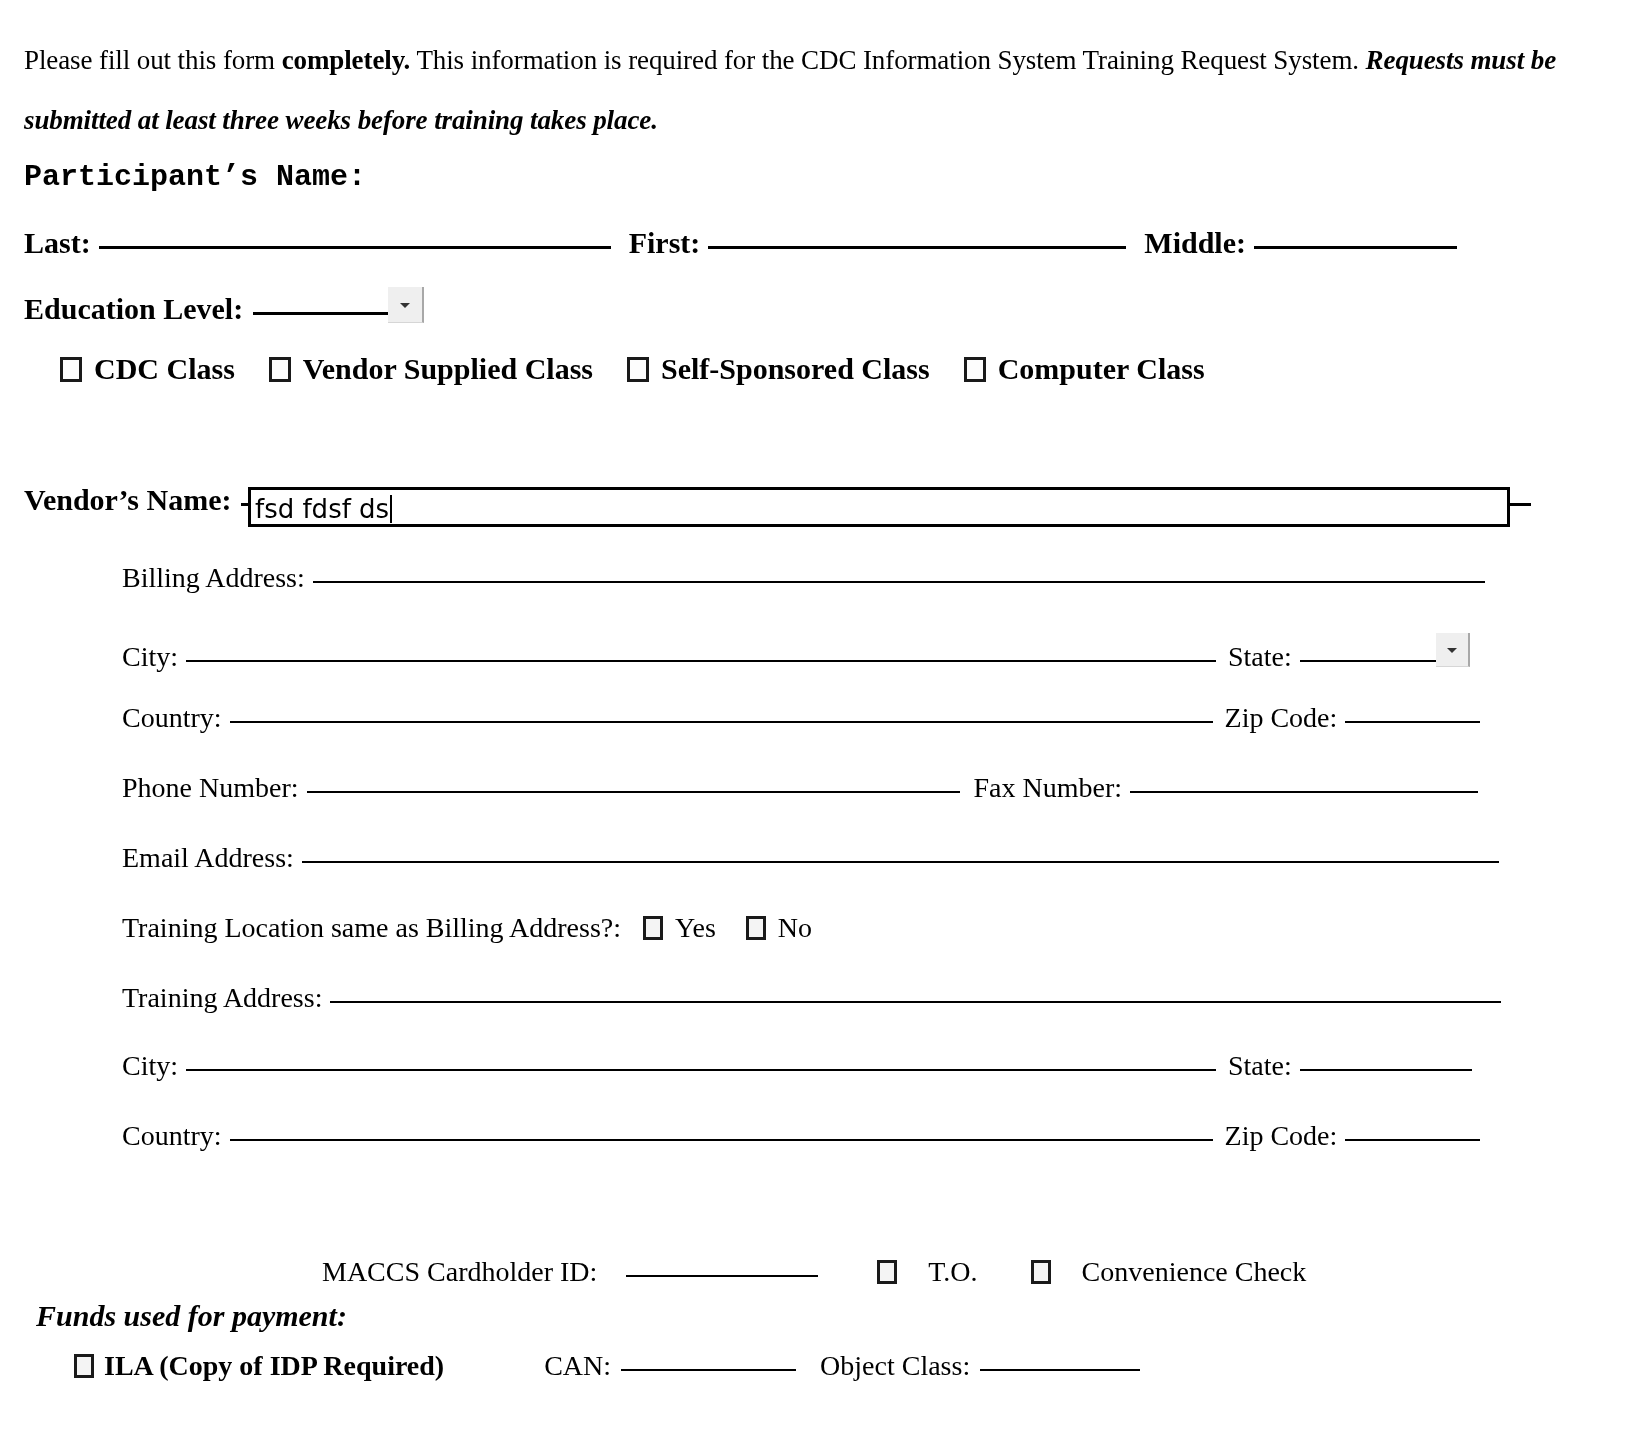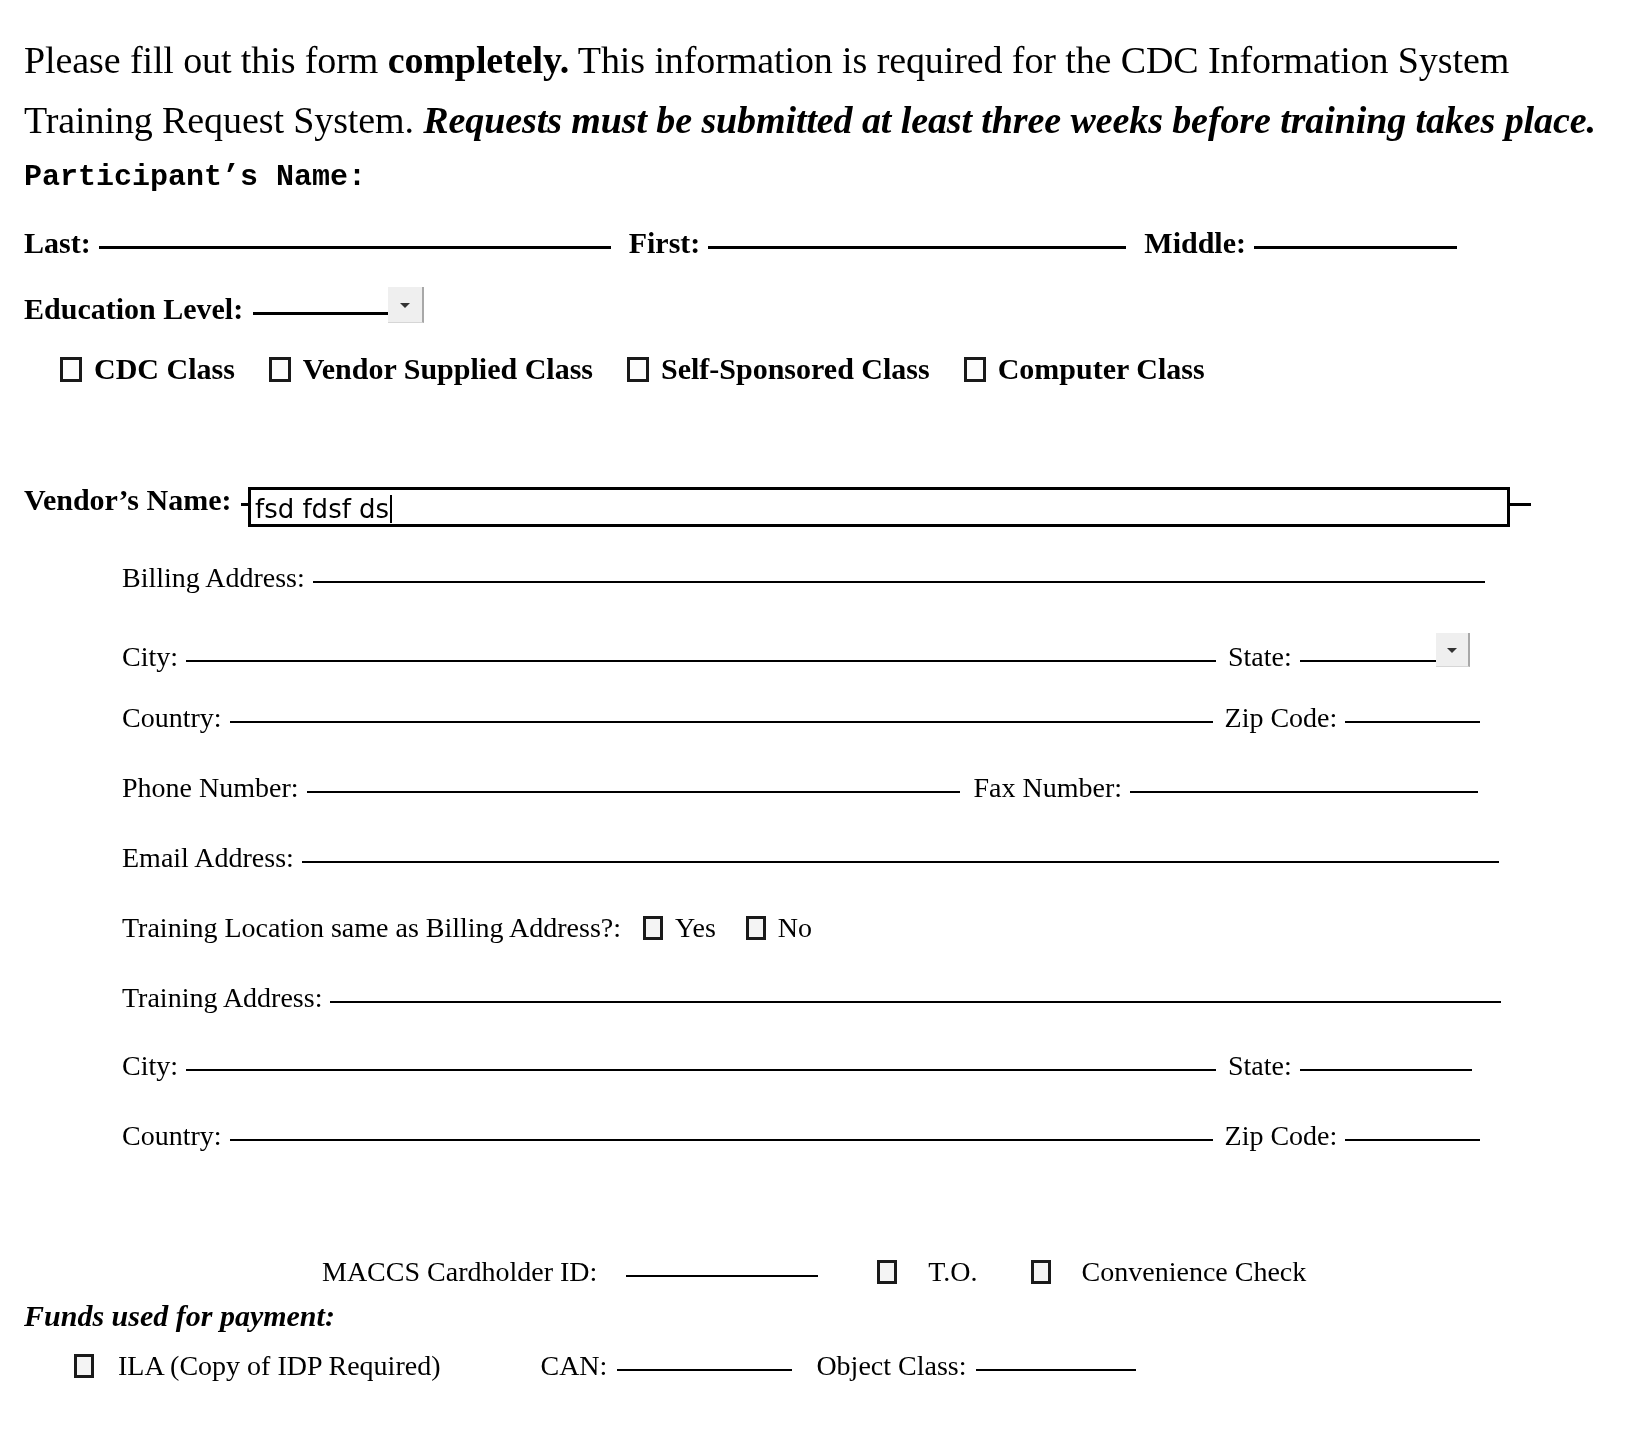--- a/index.html
+++ b/index.html
@@ -18,21 +18,21 @@
     overflow: hidden;
     background: #ffffff;
   }
 
   
   .intro {
     position: absolute;
     left: 24px;
     top: 30px;
     width: 1600px;
-    font-size: 38px;
+    font-size: 27px;
     line-height: 60px;
     letter-spacing: -0.1px;
   }
   .intro b { font-weight: bold; }
   .intro .bi { font-weight: bold; font-style: italic; }
 
   .row {
     position: absolute;
     display: flex;
     align-items: baseline;
@@ -253,26 +253,26 @@
 
   <div class="row" style="left:322px; top:1256px;gap:19px;">
     <span class="lbl-plain">MACCS Cardholder ID:</span>
     <span class="rule-thin" style="width:192px; margin-left:10px;"></span>
     <span class="cbox-sm" style="margin-left:40px;"></span>
     <span class="lbl-plain" style="margin-left:12px;">T.O.</span>
     <span class="cbox-sm" style="margin-left:34px;"></span>
     <span class="lbl-plain" style="margin-left:12px;">Convenience Check</span>
   </div>
 
-  <div class="row" style="left:24px; top:1299px;align-items:center;">
+  <div class="row" style="left:36px; top:1299px;align-items:center;">
     <span class="lbl-bi">Funds used for payment:</span>
   </div>
 
   <div class="row" style="left:74px; top:1350px;">
     <span class="cbox-sm"></span>
-    <span class="lbl-plain" style="margin-left:24px;">ILA (Copy of IDP Required)</span>
+    <span class="lbl-plain" style="margin-left:10px;font-weight:bold;">ILA (Copy of IDP Required)</span>
     <span class="lbl-plain" style="margin-left:100px;">CAN:</span>
     <span class="rule-thin" style="width:175px; margin-left:10px;"></span>
     <span class="lbl-plain" style="margin-left:24px;">Object Class:</span>
     <span class="rule-thin" style="width:160px; margin-left:10px;"></span>
   </div>
 
 </div>
 
 </body></html>

